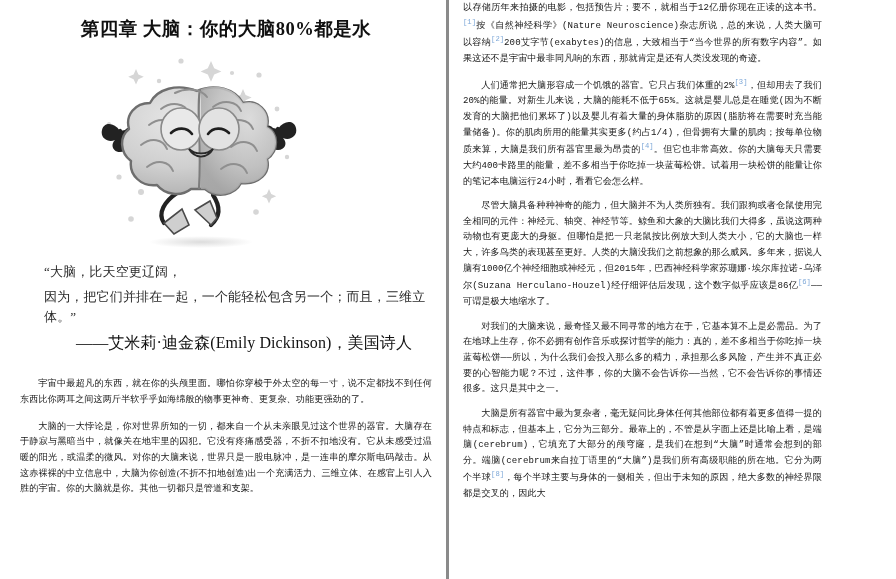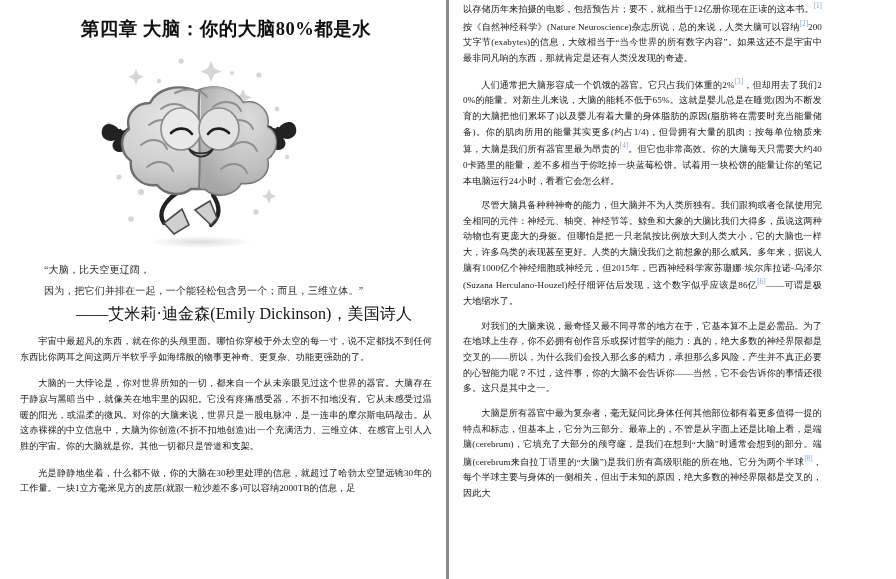--- a/index.html
+++ b/index.html
@@ -31,20 +31,21 @@
   }
   .divider {
     width: 3px;
     background: #8a8a8a;
     flex: 0 0 3px;
     height: 579px;
   }
   .col-right {
     width: 403px;
     padding: 0 30px 0 14px;
+    font-family: Liberation Mono, monospace;
   }
 
   
   .chapter-title {
     text-align: center;
     font-size: 18.5px;
     font-weight: bold;
     letter-spacing: 0.5px;
     margin: 17px 0 0 0;
     line-height: 1.3;
@@ -57,21 +58,21 @@
     display: block;
     margin: 8px auto 0 auto;
   }
 
   
   .quote-block {
     margin: 8px 0 0 0;
     padding-left: 24px;
   }
   .quote-line {
-    font-size: 10px;
+    font-size: 13px;
     line-height: 1.55;
     color: #2a2a2a;
     margin: 0 0 5px 0;
     letter-spacing: 0.15px;
   }
   .quote-attrib {
     text-align: right;
     font-size: 16px;
     margin: 6px 20px 0 0;
     color: #111;
@@ -84,21 +85,21 @@
     line-height: 1.72;
     text-align: justify;
     text-justify: inter-ideograph;
     margin: 0 0 9px 0;
     text-indent: 2em;
     color: #161616;
     letter-spacing: 0.1px;
     word-break: break-all;
   }
   .col-left .para { margin-bottom: 11px; }
-  .para.first-body { margin-top: 9px; }
+  .para.first-body { margin-top: 22px; }
   .col-right .para.lead { text-indent: 0; margin-top: 0; }
 
   .fn {
     color: #7ea8d8;
     font-size: 7.2px;
     vertical-align: super;
     letter-spacing: 0;
   }
 </style>
 </head>
@@ -213,26 +214,25 @@
     </svg>
 
     <div class="quote-block">
       <p class="quote-line">“大脑，比天空更辽阔，</p>
       <p class="quote-line">因为，把它们并排在一起，一个能轻松包含另一个；而且，三维立体。”</p>
     </div>
     <p class="quote-attrib">——艾米莉·迪金森(Emily Dickinson)，美国诗人</p>
 
     <p class="para first-body">宇宙中最超凡的东西，就在你的头颅里面。哪怕你穿梭于外太空的每一寸，说不定都找不到任何东西比你两耳之间这两斤半软乎乎如海绵般的物事更神奇、更复杂、功能更强劲的了。</p>
     <p class="para">大脑的一大悖论是，你对世界所知的一切，都来自一个从未亲眼见过这个世界的器官。大脑存在于静寂与黑暗当中，就像关在地牢里的囚犯。它没有疼痛感受器，不折不扣地没有。它从未感受过温暖的阳光，或温柔的微风。对你的大脑来说，世界只是一股电脉冲，是一连串的摩尔斯电码敲击。从这赤裸裸的中立信息中，大脑为你创造(不折不扣地创造)出一个充满活力、三维立体、在感官上引人入胜的宇宙。你的大脑就是你。其他一切都只是管道和支架。</p>
-    <p class="para">光是静静地坐着，什么都不做，你的大脑在30秒里处理的信息，就超过了哈勃太空望远镜30年的工作量。一块1立方毫米见方的皮层(就跟一粒沙差不多)可以容纳2000TB的信息，足</p>
   </div>
 
   <div class="divider"></div>
 
   <div class="col col-right">
     <p class="para lead">以存储历年来拍摄的电影，包括预告片；要不，就相当于12亿册你现在正读的这本书。<span class="fn">[1]</span>按《自然神经科学》(Nature Neuroscience)杂志所说，总的来说，人类大脑可以容纳<span class="fn">[2]</span>200艾字节(exabytes)的信息，大致相当于“当今世界的所有数字内容”。如果这还不是宇宙中最非同凡响的东西，那就肯定是还有人类没发现的奇迹。</p>
     <p class="para">人们通常把大脑形容成一个饥饿的器官。它只占我们体重的2%<span class="fn">[3]</span>，但却用去了我们20%的能量。对新生儿来说，大脑的能耗不低于65%。这就是婴儿总是在睡觉(因为不断发育的大脑把他们累坏了)以及婴儿有着大量的身体脂肪的原因(脂肪将在需要时充当能量储备)。你的肌肉所用的能量其实更多(约占1/4)，但骨拥有大量的肌肉；按每单位物质来算，大脑是我们所有器官里最为昂贵的<span class="fn">[4]</span>。但它也非常高效。你的大脑每天只需要大约400卡路里的能量，差不多相当于你吃掉一块蓝莓松饼。试着用一块松饼的能量让你的笔记本电脑运行24小时，看看它会怎么样。</p>
     <p class="para">尽管大脑具备种种神奇的能力，但大脑并不为人类所独有。我们跟狗或者仓鼠使用完全相同的元件：神经元、轴突、神经节等。鲸鱼和大象的大脑比我们大得多，虽说这两种动物也有更庞大的身躯。但哪怕是把一只老鼠按比例放大到人类大小，它的大脑也一样大，许多鸟类的表现甚至更好。人类的大脑没我们之前想象的那么威风。多年来，据说人脑有1000亿个神经细胞或神经元，但2015年，巴西神经科学家苏珊娜·埃尔库拉诺-乌泽尔(Suzana Herculano-Houzel)经仔细评估后发现，这个数字似乎应该是86亿<span class="fn">[6]</span>——可谓是极大地缩水了。</p>
-    <p class="para">对我们的大脑来说，最奇怪又最不同寻常的地方在于，它基本算不上是必需品。为了在地球上生存，你不必拥有创作音乐或探讨哲学的能力：真的，绝大多数的神经界限都是交叉的——所以，为什么我们会投入那么多的精力，承担那么多风险，产生并不真正必要的心智能力呢？不过，这件事，你的大脑不会告诉你——当然，它不会告诉你的事情还很多。这只是其中之一。</p>
+    <p class="para">对我们的大脑来说，最奇怪又最不同寻常的地方在于，它基本算不上是必需品。为了在地球上生存，你不必拥有创作音乐或探讨哲学的能力：真的，差不多相当于你吃掉一块蓝莓松饼——所以，为什么我们会投入那么多的精力，承担那么多风险，产生并不真正必要的心智能力呢？不过，这件事，你的大脑不会告诉你——当然，它不会告诉你的事情还很多。这只是其中之一。</p>
     <p class="para">大脑是所有器官中最为复杂者，毫无疑问比身体任何其他部位都有着更多值得一提的特点和标志，但基本上，它分为三部分。最靠上的，不管是从字面上还是比喻上看，是端脑(cerebrum)，它填充了大部分的颅穹窿，是我们在想到“大脑”时通常会想到的部分。端脑(cerebrum来自拉丁语里的“大脑”)是我们所有高级职能的所在地。它分为两个半球<span class="fn">[8]</span>，每个半球主要与身体的一侧相关，但出于未知的原因，绝大多数的神经界限都是交叉的，因此大</p>
   </div>
 
 </div>
 
 </body></html>

